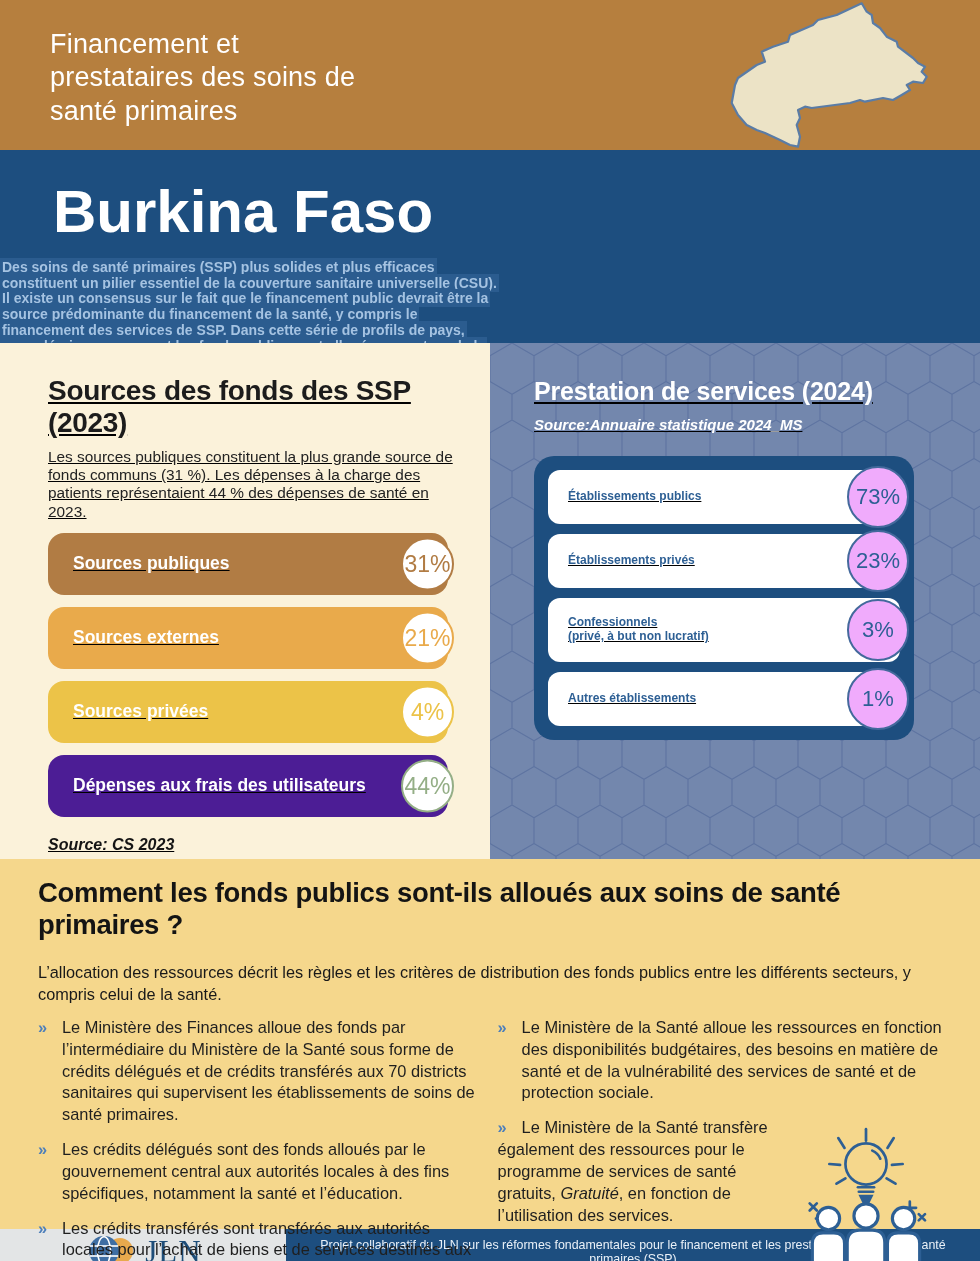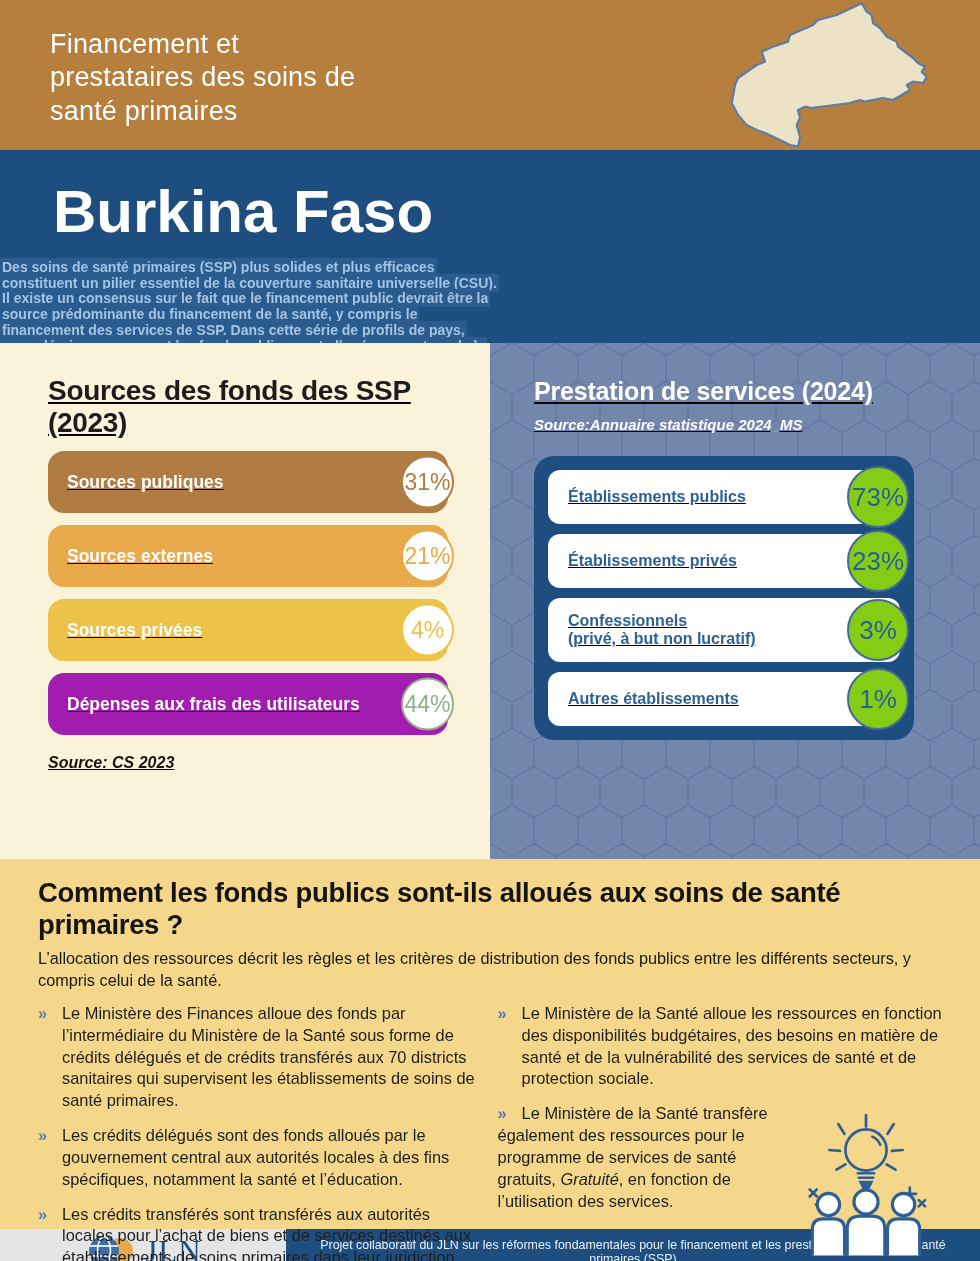--- a/index.html
+++ b/index.html
@@ -21,46 +21,46 @@
   .hl { background:#2b5c8f; padding:1px 2px; -webkit-box-decoration-break:clone; box-decoration-break:clone; }
 
   
   .middle { height:516px; display:flex;text-decoration:underline; }
   .col-left { width:490px; background:#fbf2da; padding:32px 0 0 48px; position:relative; }
   .col-left h2 { font-size:28px; font-weight:700; color:#1c1c1c; letter-spacing:-.3px; }
   .desc { width:408px; margin-top:9px; font-size:15.4px; line-height:1.18; color:#222; font-weight:500; }
   .bars { margin-top:12px; }
   .bar { width:400px; height:62px; border-radius:16px; margin-bottom:12px;
     display:flex; align-items:center; position:relative; }
-  .bar-label { color:#fff; font-weight:700; font-size:17.5px; padding-left:19px; padding-right:62px; }
+  .bar-label { color:#fff; font-weight:700; font-size:17.5px; padding-left:25px; padding-right:62px; }
   .badge { position:absolute; right:-6px; top:50%; transform:translateY(-50%);
     width:53px; height:53px; border-radius:50%; background:#fff; border:2px solid;
     display:flex; align-items:center; justify-content:center; font-size:23px; font-weight:400; }
   .src-note { margin-top:19px; font-size:16px; font-style:italic; font-weight:700; color:#151515; }
 
   .col-right { width:490px; position:relative; background:#7387ad; }
   .pattern-bg { position:absolute; inset:0; width:100%; height:100%; }
   .col-right-content { position:relative; padding:34px 0 0 44px; }
   .col-right h2 { color:#fff; font-size:25px; font-weight:700; letter-spacing:-.2px; }
   .src2 { color:#fff; font-size:15px; font-style:italic; font-weight:700; margin-top:10px; }
   .navybox { width:380px; margin-top:23px; background:#1d4e7f; border-radius:20px; padding:14px; }
   .row { background:#fff; border-radius:12px; min-height:54px; margin-bottom:10px;
     display:flex; flex-direction:column; justify-content:center; position:relative;
     padding:6px 72px 6px 20px; }
   .row:last-child { margin-bottom:0; }
-  .row-label { color:#2d5f94; font-weight:700; font-size:16px; line-height:1.15; display:block; }
+  .row-label { color:#2d5f94; font-weight:700; font-size:12px; line-height:1.15; display:block; }
   .row-label:empty { display:none; }
   .row-badge { position:absolute; right:-9px; top:50%; transform:translateY(-50%);
-    width:62px; height:62px; border-radius:50%; background:#84cc16; border:2.5px solid #43699c;
-    display:flex; align-items:center; justify-content:center; font-size:26px; color:#2d5f94; font-weight:400; z-index:2; }
+    width:62px; height:62px; border-radius:50%; background:#f0abfc; border:2.5px solid #43699c;
+    display:flex; align-items:center; justify-content:center; font-size:22px; color:#2d5f94; font-weight:400; z-index:2; }
 
   
   .bottom { height:370px; background:#f5d78c; padding:18px 38px 0 38px; position:relative; }
   .bottom h2 { font-size:27.5px; font-weight:700; color:#141414; letter-spacing:-.3px; }
-  .intro2 { margin-top:7px; font-size:16.3px; line-height:1.32; color:#191919; font-weight:500; width:910px; }
+  .intro2 { margin-top:21px; font-size:16.3px; line-height:1.32; color:#191919; font-weight:500; width:910px; }
   .cols { display:flex; margin-top:12px; }
   .bcol { width:452px; }
   .bcol + .bcol { margin-left:21px; width:458px; }
   .bullet { display:flex; margin-bottom:13px; font-size:16.4px; line-height:1.33; color:#1f1f1f; font-weight:500; }
   .marker { color:#4d7fba; font-weight:700; flex:0 0 24px; }
   .btext { flex:1; }
   .people-icon { float:right; width:152px; height:150px; margin:6px 0 0 8px; }
   .bullet-wrap { overflow:visible; }
   .bullet-wrap .bullet { display:block; }
   .bullet-wrap .marker { float:left; width:24px; }
@@ -93,34 +93,35 @@
     <h1 class="country">Burkina Faso</h1>
     <div class="intro-wrap">
       <p class="intro"><span class="hl">Des soins de santé primaires (SSP) plus solides et plus efficaces constituent un pilier essentiel de la couverture sanitaire universelle (CSU). Il existe un consensus sur le fait que le financement public devrait être la source prédominante du financement de la santé, y compris le financement des services de SSP. Dans cette série de profils de pays, nous décrivons comment les fonds publics sont alloués au secteur de la santé (allocation des ressources), comment ces ressources sont transférées aux prestataires de soins de santé (paiement des prestataires) et la marge de manœuvre dont disposent les prestataires de soins primaires pour utiliser les fonds destinés aux SSP.</span></p>
     </div>
   </section>
 
   <section class="middle">
 
     <div class="col-left">
       <h2>Sources des fonds des SSP (2023)</h2>
+      <p class="desc">Les sources publiques constituent la plus grande source de fonds communs (31 %).  Les dépenses à la charge des patients représentaient 44 % des dépenses de santé en 2023.</p>
       <div class="bars">
         <div class="bar" style="background-color: rgb(177, 124, 68);">
           <span class="bar-label">Sources publiques</span>
           <span class="badge" style="color: rgb(177, 124, 68); border-color: rgb(177, 124, 68);">31%</span>
         </div>
         <div class="bar" style="background-color: rgb(233, 170, 75);">
           <span class="bar-label">Sources externes</span>
           <span class="badge" style="color: rgb(233, 170, 75); border-color: rgb(233, 170, 75);">21%</span>
         </div>
         <div class="bar" style="background-color: rgb(236, 195, 72);">
           <span class="bar-label">Sources privées</span>
           <span class="badge" style="color: rgb(236, 195, 72); border-color: rgb(236, 195, 72);">4%</span>
         </div>
-        <div class="bar" style="background-color: #a21caf;">
+        <div class="bar" style="background-color: #4c1d95;">
           <span class="bar-label">Dépenses aux frais des utilisateurs</span>
           <span class="badge" style="color: rgb(148, 174, 134); border-color: rgb(148, 174, 134);">44%</span>
         </div>
       </div>
       <p class="src-note">Source: CS 2023</p>
     </div>
 
     <div class="col-right">
       <svg class="pattern-bg">
         <defs>

